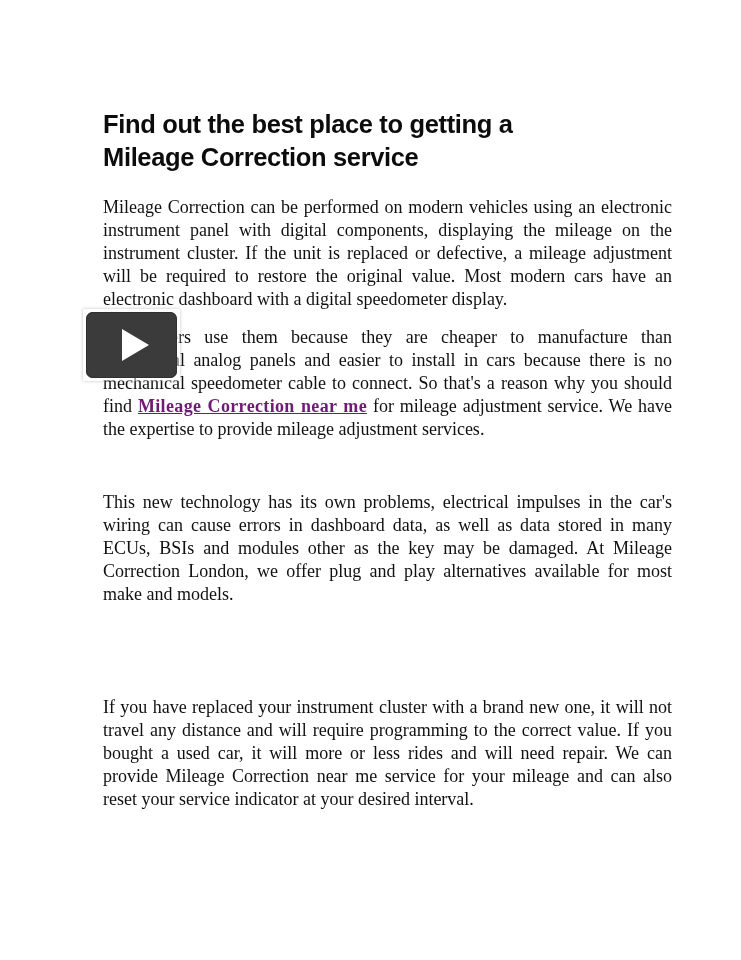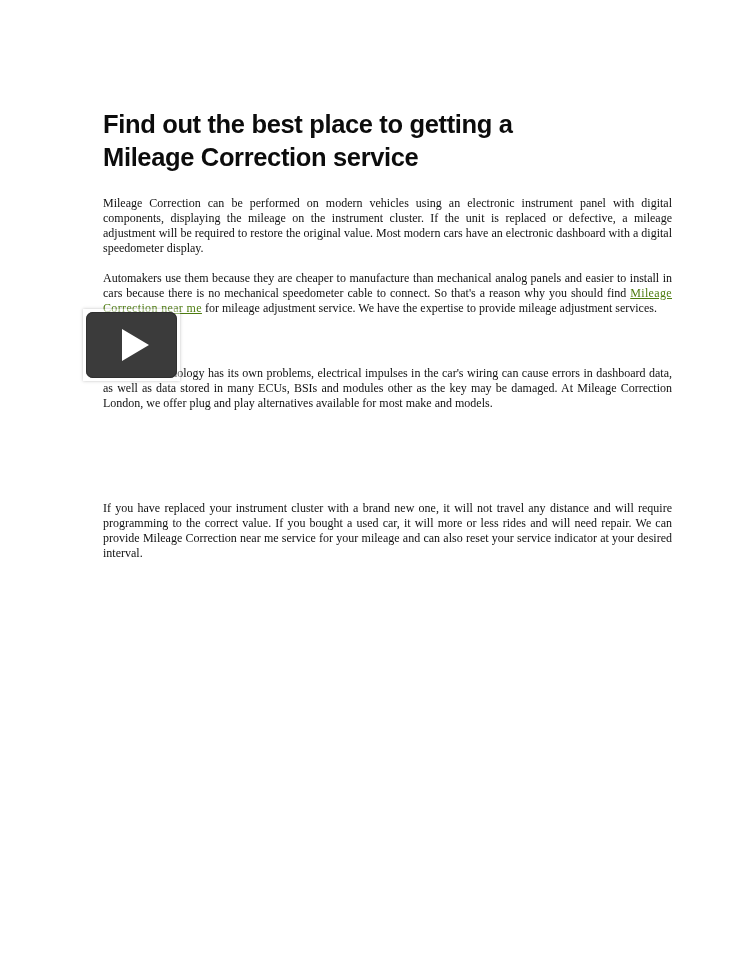--- a/index.html
+++ b/index.html
@@ -44,31 +44,31 @@
     margin: 0;
     width: 470px;
   }
   .doc-heading.second {
     width: 450px;
   }
 
   
   .doc-para {
     font-family: "Liberation Serif", "DejaVu Serif", serif;
-    font-size: 12px;
-    line-height: 15px;
+    font-size: 18px;
+    line-height: 23px;
     color: #101010;
     text-align: justify;
     margin: 0;
     width: 569px;
   }
 
   .doc-link {
-    color: #4d7c0f;
-    font-weight: normal;
+    color: #701a75;
+    font-weight: bold;
     text-decoration: underline;
     letter-spacing: 0.35px;
   }
 
   
   .gap-h1-p1 { height: 22px; }
   .gap-p1-p2 { height: 15px; }
   .gap-p2-p3 { height: 50px; }
   .gap-p3-h2 { height: 33px; }
   .gap-h2-p4 { height: 57px; }

